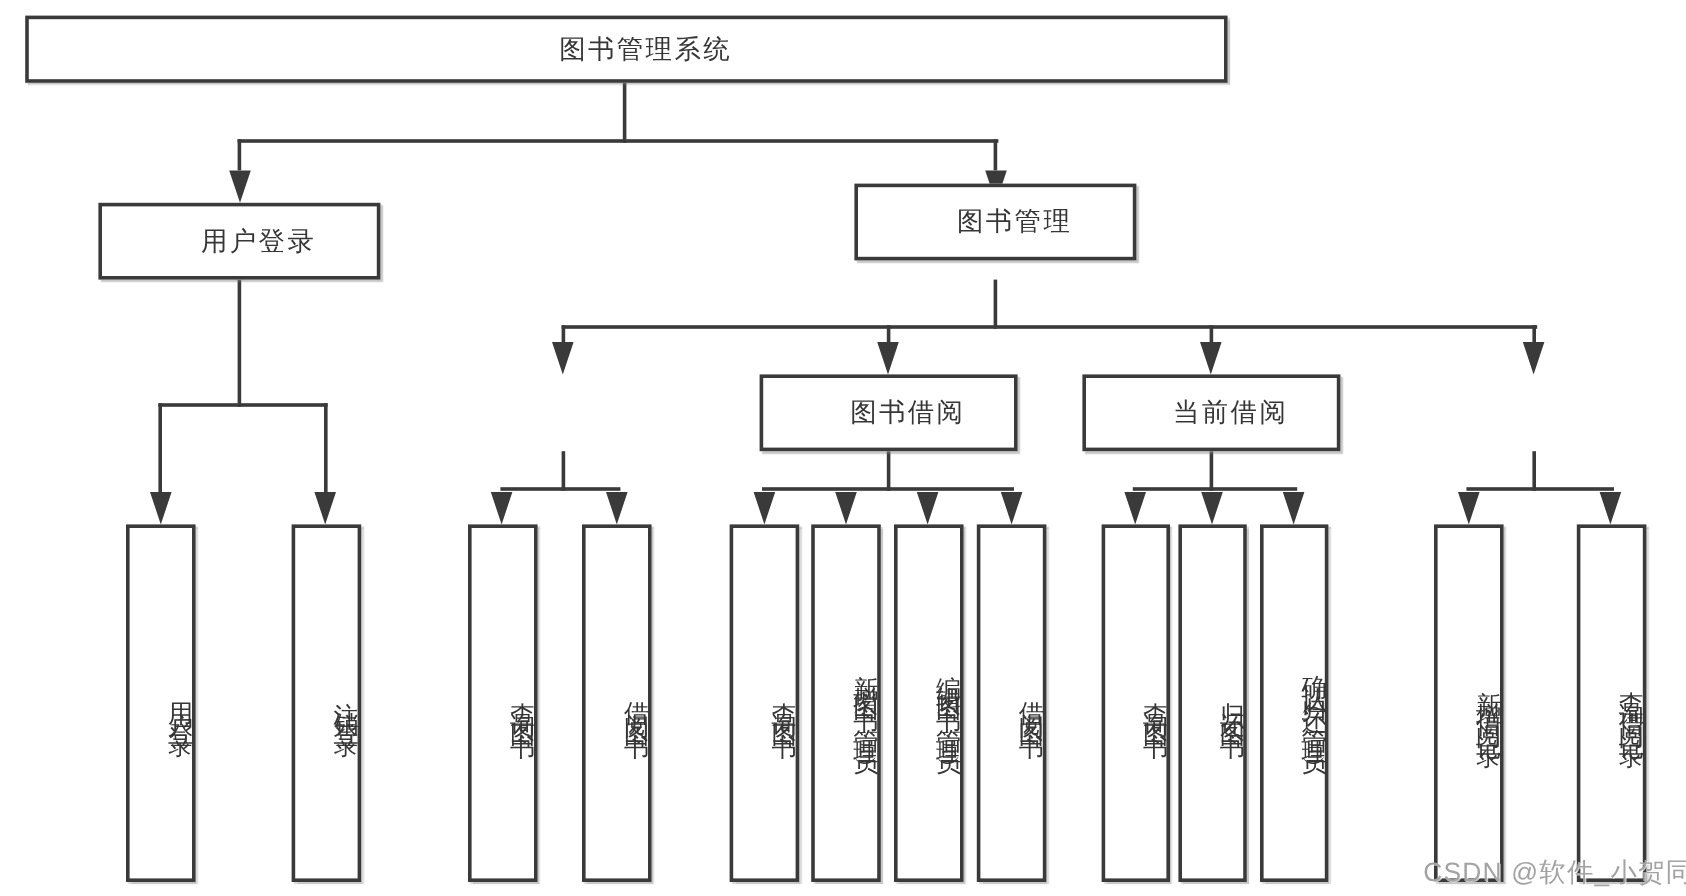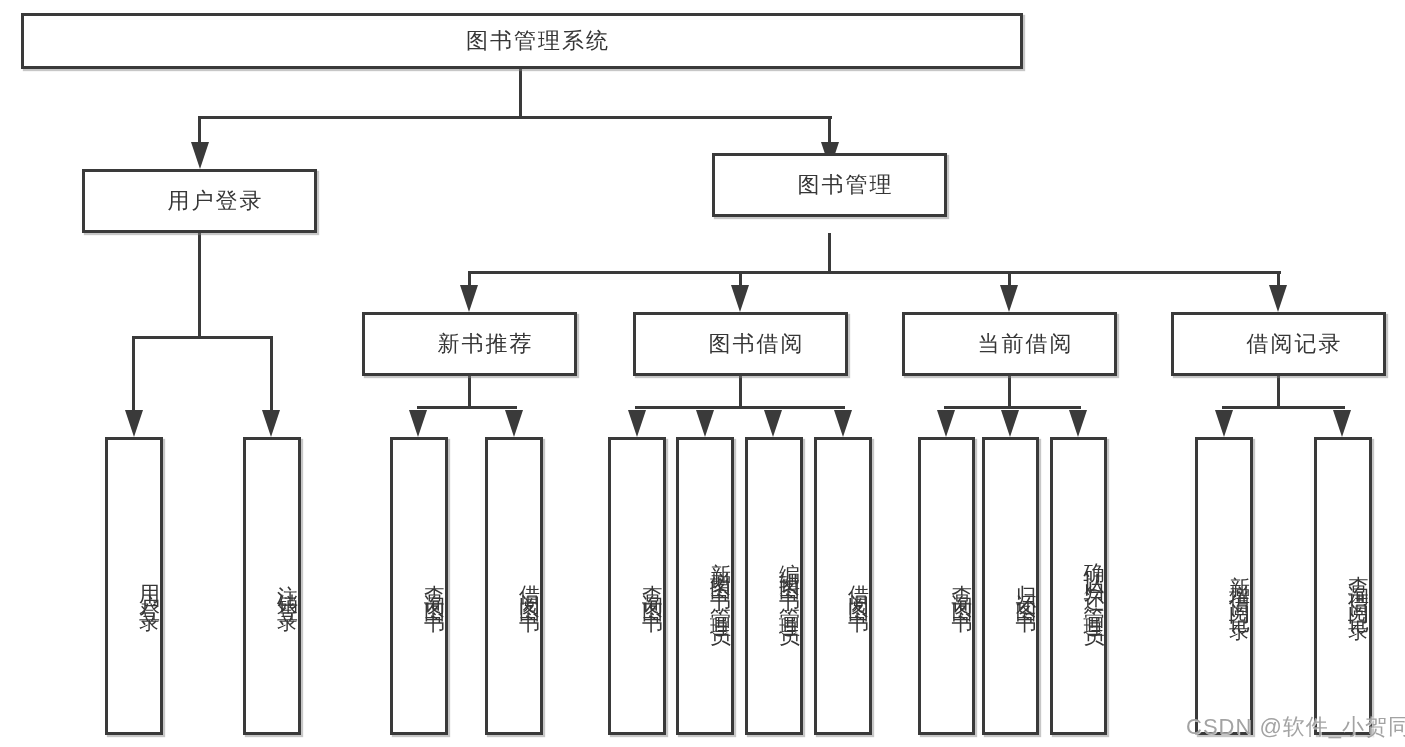--- a/index.html
+++ b/index.html
@@ -70,31 +70,25 @@
   <div class="hl" style="left:468px;  top:271px; width:813px;"></div>
   <div class="vl" style="left:468px;  top:271px; height:14px;"></div>
   <div class="tri" style="left:460px; top:285px;"></div>
   <div class="vl" style="left:739px;  top:271px; height:14px;"></div>
   <div class="tri" style="left:731px; top:285px;"></div>
   <div class="vl" style="left:1008px; top:271px; height:14px;"></div>
   <div class="tri" style="left:1000px;top:285px;"></div>
   <div class="vl" style="left:1277px; top:271px; height:14px;"></div>
   <div class="tri" style="left:1269px;top:285px;"></div>
 
-  <div class="box hbox" style="left:362px; top:312px; width:215px; height:64px;">
-    <span>新书推荐</span>
-  </div>
   <div class="box hbox" style="left:633px; top:312px; width:215px; height:64px;">
     <span>图书借阅</span>
   </div>
   <div class="box hbox" style="left:902px; top:312px; width:215px; height:64px;">
     <span>当前借阅</span>
-  </div>
-  <div class="box hbox" style="left:1171px; top:312px; width:215px; height:64px;">
-    <span>借阅记录</span>
   </div>
 
   <div class="vl" style="left:468px; top:376px; height:33px;"></div>
   <div class="hl" style="left:417px; top:406px; width:100px;"></div>
   <div class="tri" style="left:409px; top:410px;"></div>
   <div class="tri" style="left:505px; top:410px;"></div>
 
   <div class="vl" style="left:739px; top:376px; height:33px;"></div>
   <div class="hl" style="left:635px; top:406px; width:210px;"></div>
   <div class="tri" style="left:628px; top:410px;"></div>

